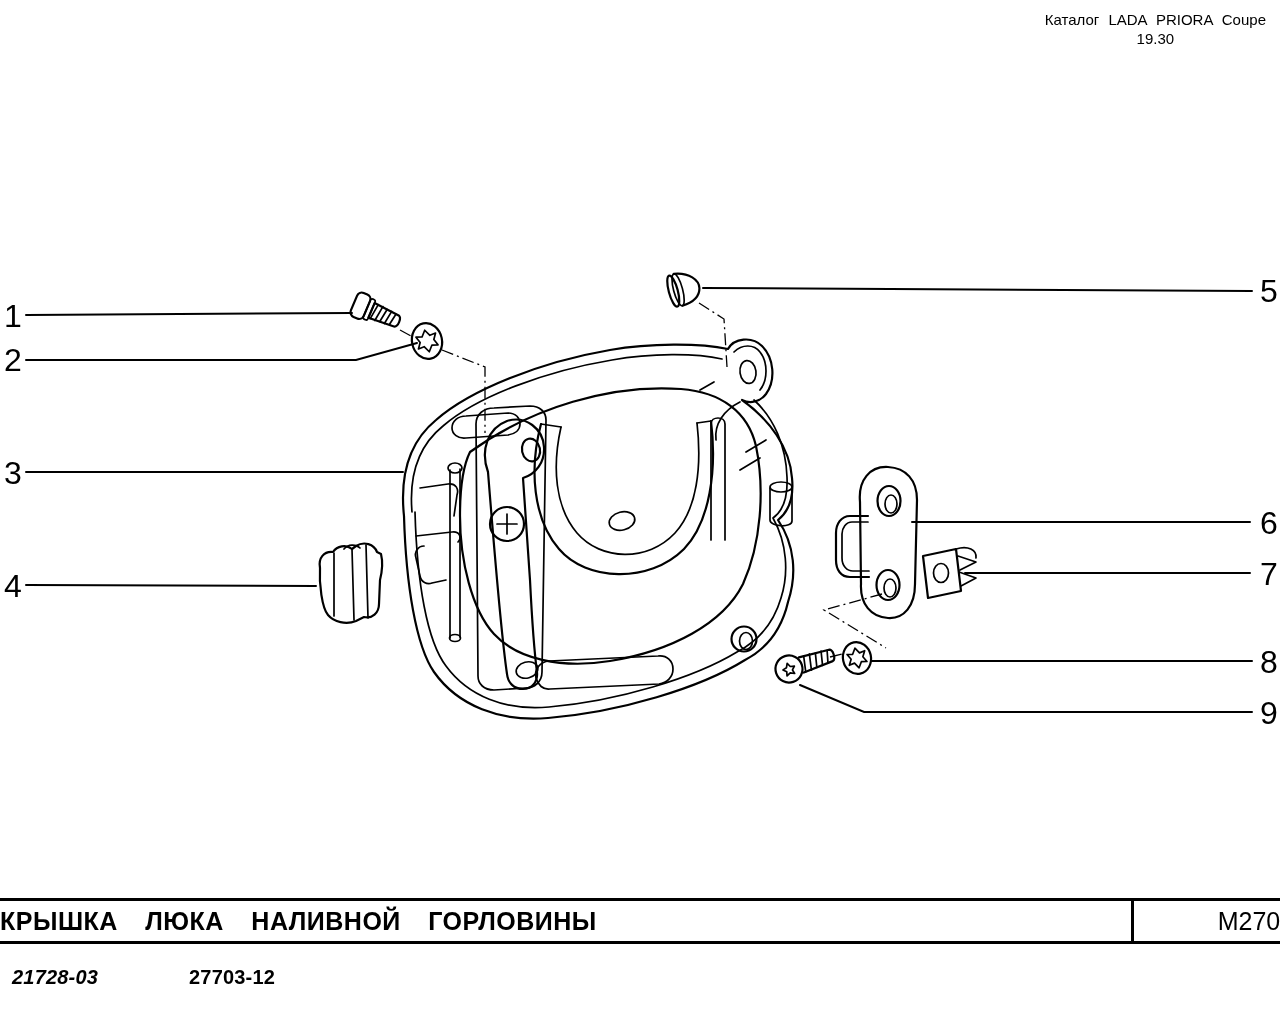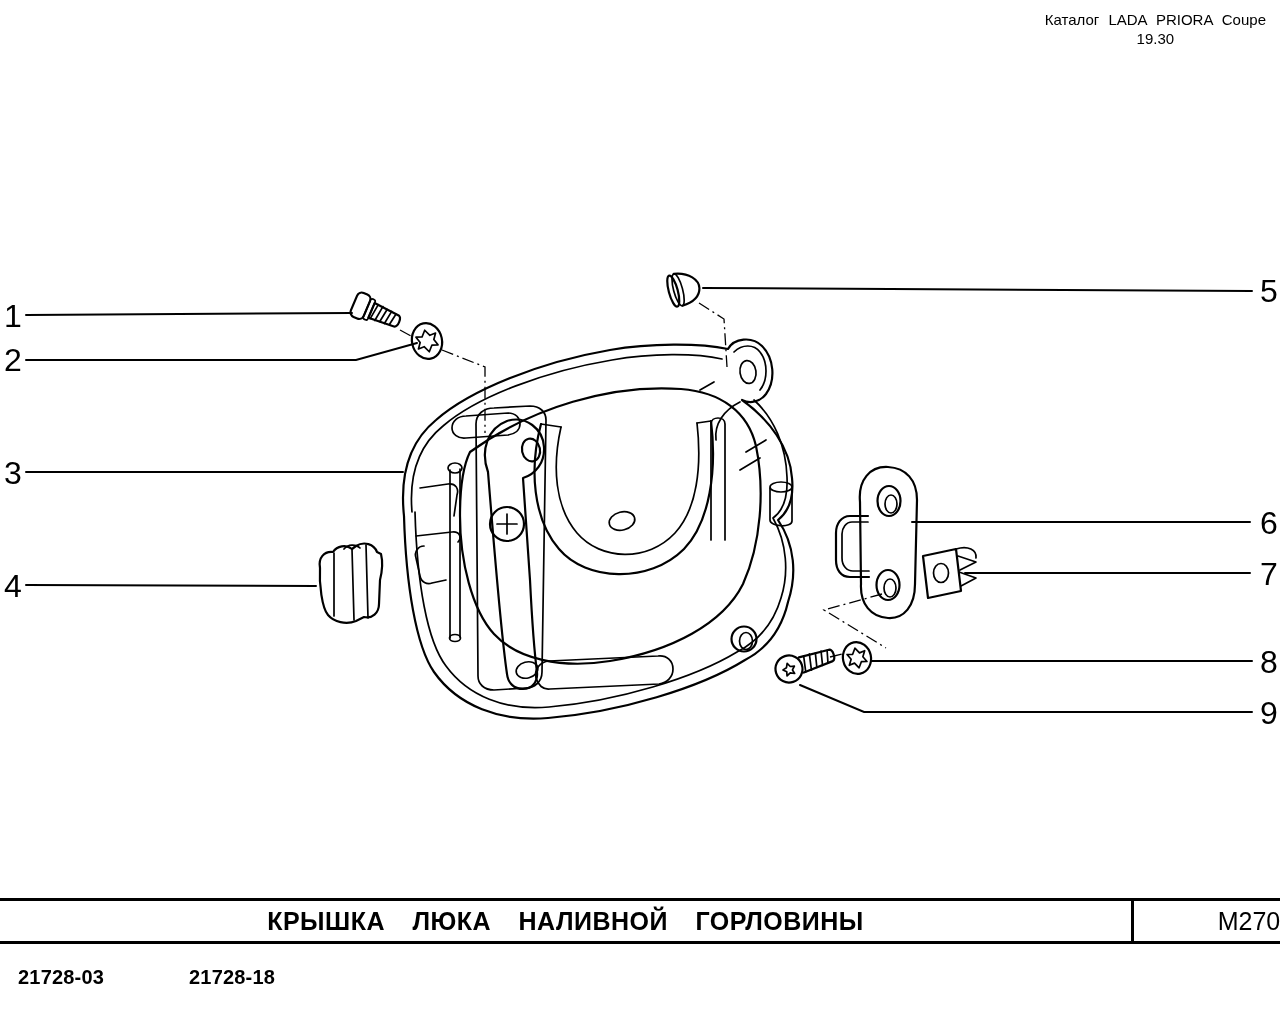--- a/index.html
+++ b/index.html
@@ -42,21 +42,20 @@
     top: 898px;
     width: 3px;
     height: 46px;
     background: #000;
   }
   .main-title {
     position: absolute;
     left: 0;
     top: 907px;
     width: 1131px;
-    text-align: center;
     font-size: 25px;
     font-weight: bold;
     word-spacing: 20px;
     letter-spacing: 0.5px;
     white-space: nowrap;
   }
   .section-code {
     position: absolute;
     left: 1134px;
     top: 907px;
@@ -66,21 +65,21 @@
     font-weight: normal;
     padding-left: 42px;
   }
   .part-number {
     position: absolute;
     top: 966px;
     font-size: 20px;
     font-weight: bold;
     letter-spacing: 0.2px;
   }
-  .pn-0 { left: 18px; }
+  .pn-0 { left: 12px; font-style: italic; }
   .pn-1 { left: 189px; }
 
   svg .ln   { fill: none; stroke: #000; stroke-width: 2.2; stroke-linecap: round; stroke-linejoin: round; }
   svg .ln2  { fill: none; stroke: #000; stroke-width: 1.7; stroke-linecap: round; stroke-linejoin: round; }
   svg .lead { fill: none; stroke: #000; stroke-width: 2; stroke-linecap: round; }
   svg .axis { fill: none; stroke: #000; stroke-width: 1.3; stroke-dasharray: 12 4 2 4; }
   svg .num  { font-family: "Liberation Sans", sans-serif; font-size: 32px; fill: #000; }
 </style>
 </head>
 <body>
@@ -280,15 +279,15 @@
     </g>
   </svg>
 
   <div class="rule rule-top"></div>
   <div class="rule rule-bottom"></div>
   <div class="divider-vert"></div>
   <div class="main-title">КРЫШКА ЛЮКА НАЛИВНОЙ ГОРЛОВИНЫ</div>
   <div class="section-code">M270</div>
 
   <div class="part-number pn-0">21728-03</div>
-  <div class="part-number pn-1">21728-18</div>
+  <div class="part-number pn-1">27703-12</div>
 
 </div>
 
 </body></html>

